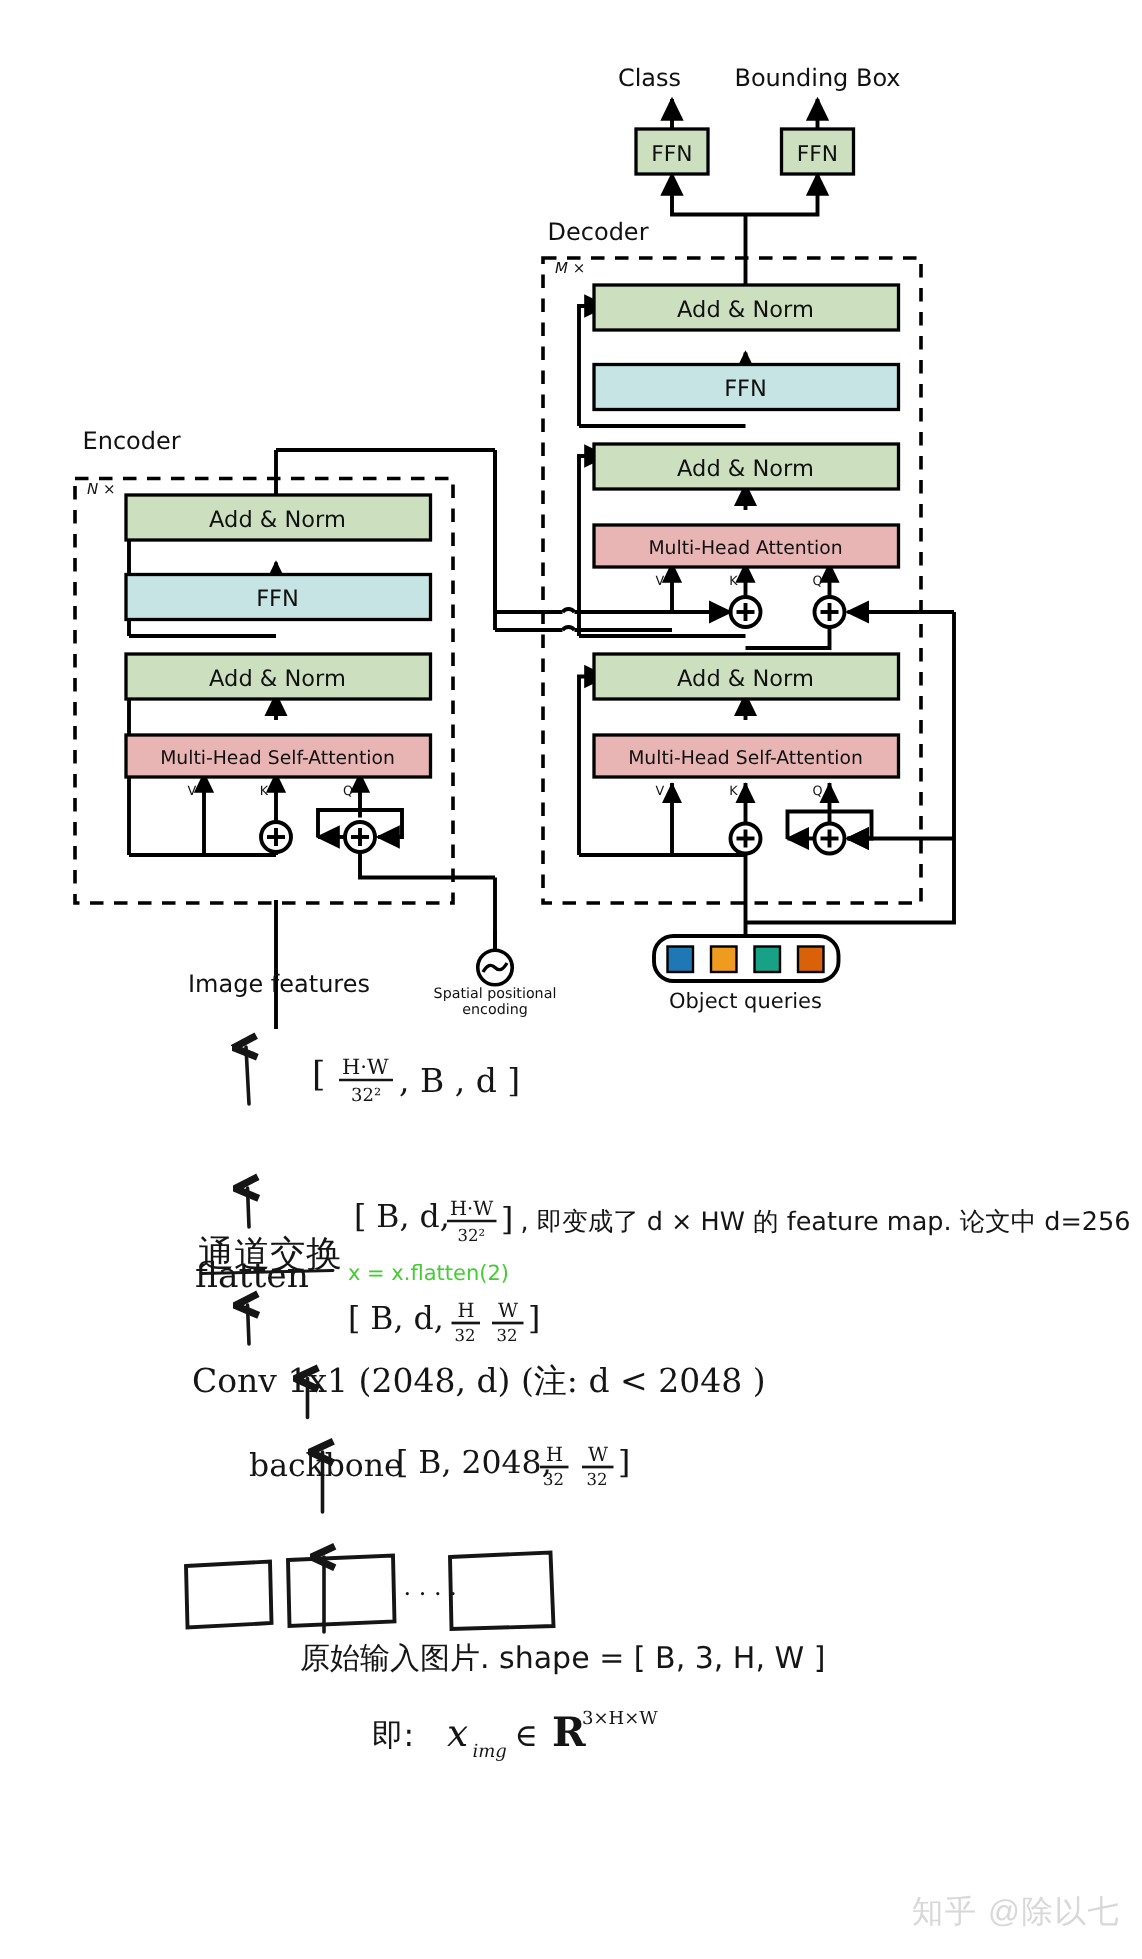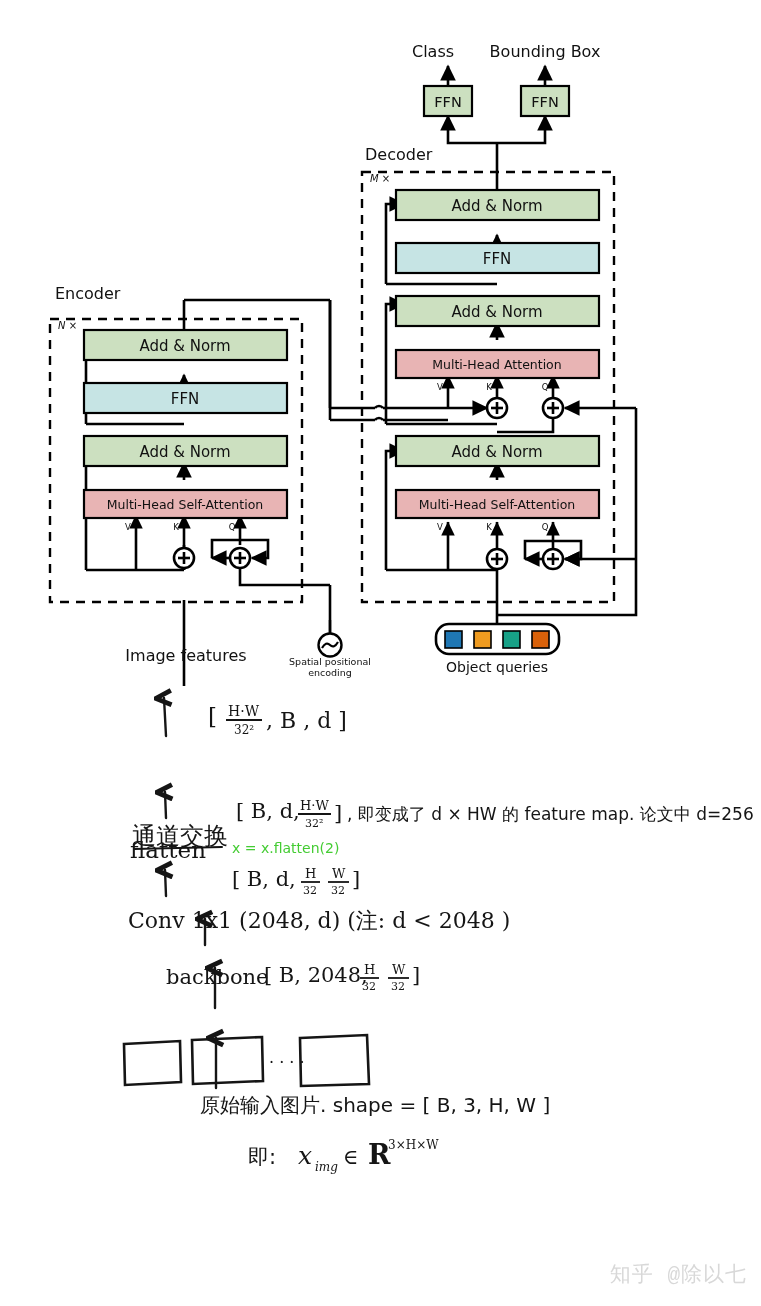--- a/index.html
+++ b/index.html
@@ -2,21 +2,21 @@
 <html><head>
 <meta charset="utf-8">
 <style>
   html,body{margin:0;padding:0;background:#ffffff;}
   body{width:761px;height:1306px;position:relative;overflow:hidden;
        font-family:"DejaVu Sans","Liberation Sans",sans-serif;color:#111;}
   #root{position:absolute;left:0;top:0;width:761px;height:1306px;}
   .abs{position:absolute;}
   svg{display:block;}
   .watermark{position:absolute;right:14px;bottom:18px;color:#d8d8d8;font-size:21px;
-             font-family:Liberation Mono, monospace;letter-spacing:1px;}
+             font-family:Liberation Sans, sans-serif;letter-spacing:1px;}
   text{font-family:"DejaVu Sans","Liberation Sans",sans-serif;}
   .hw{font-family:"DejaVu Serif","Liberation Serif",serif;}
 </style>
 </head>
 <body>
 
 <div id="root">
 
   <svg class="abs" style="left:0;top:0" width="761" height="700" viewBox="0 0 761 700">
     <defs>

